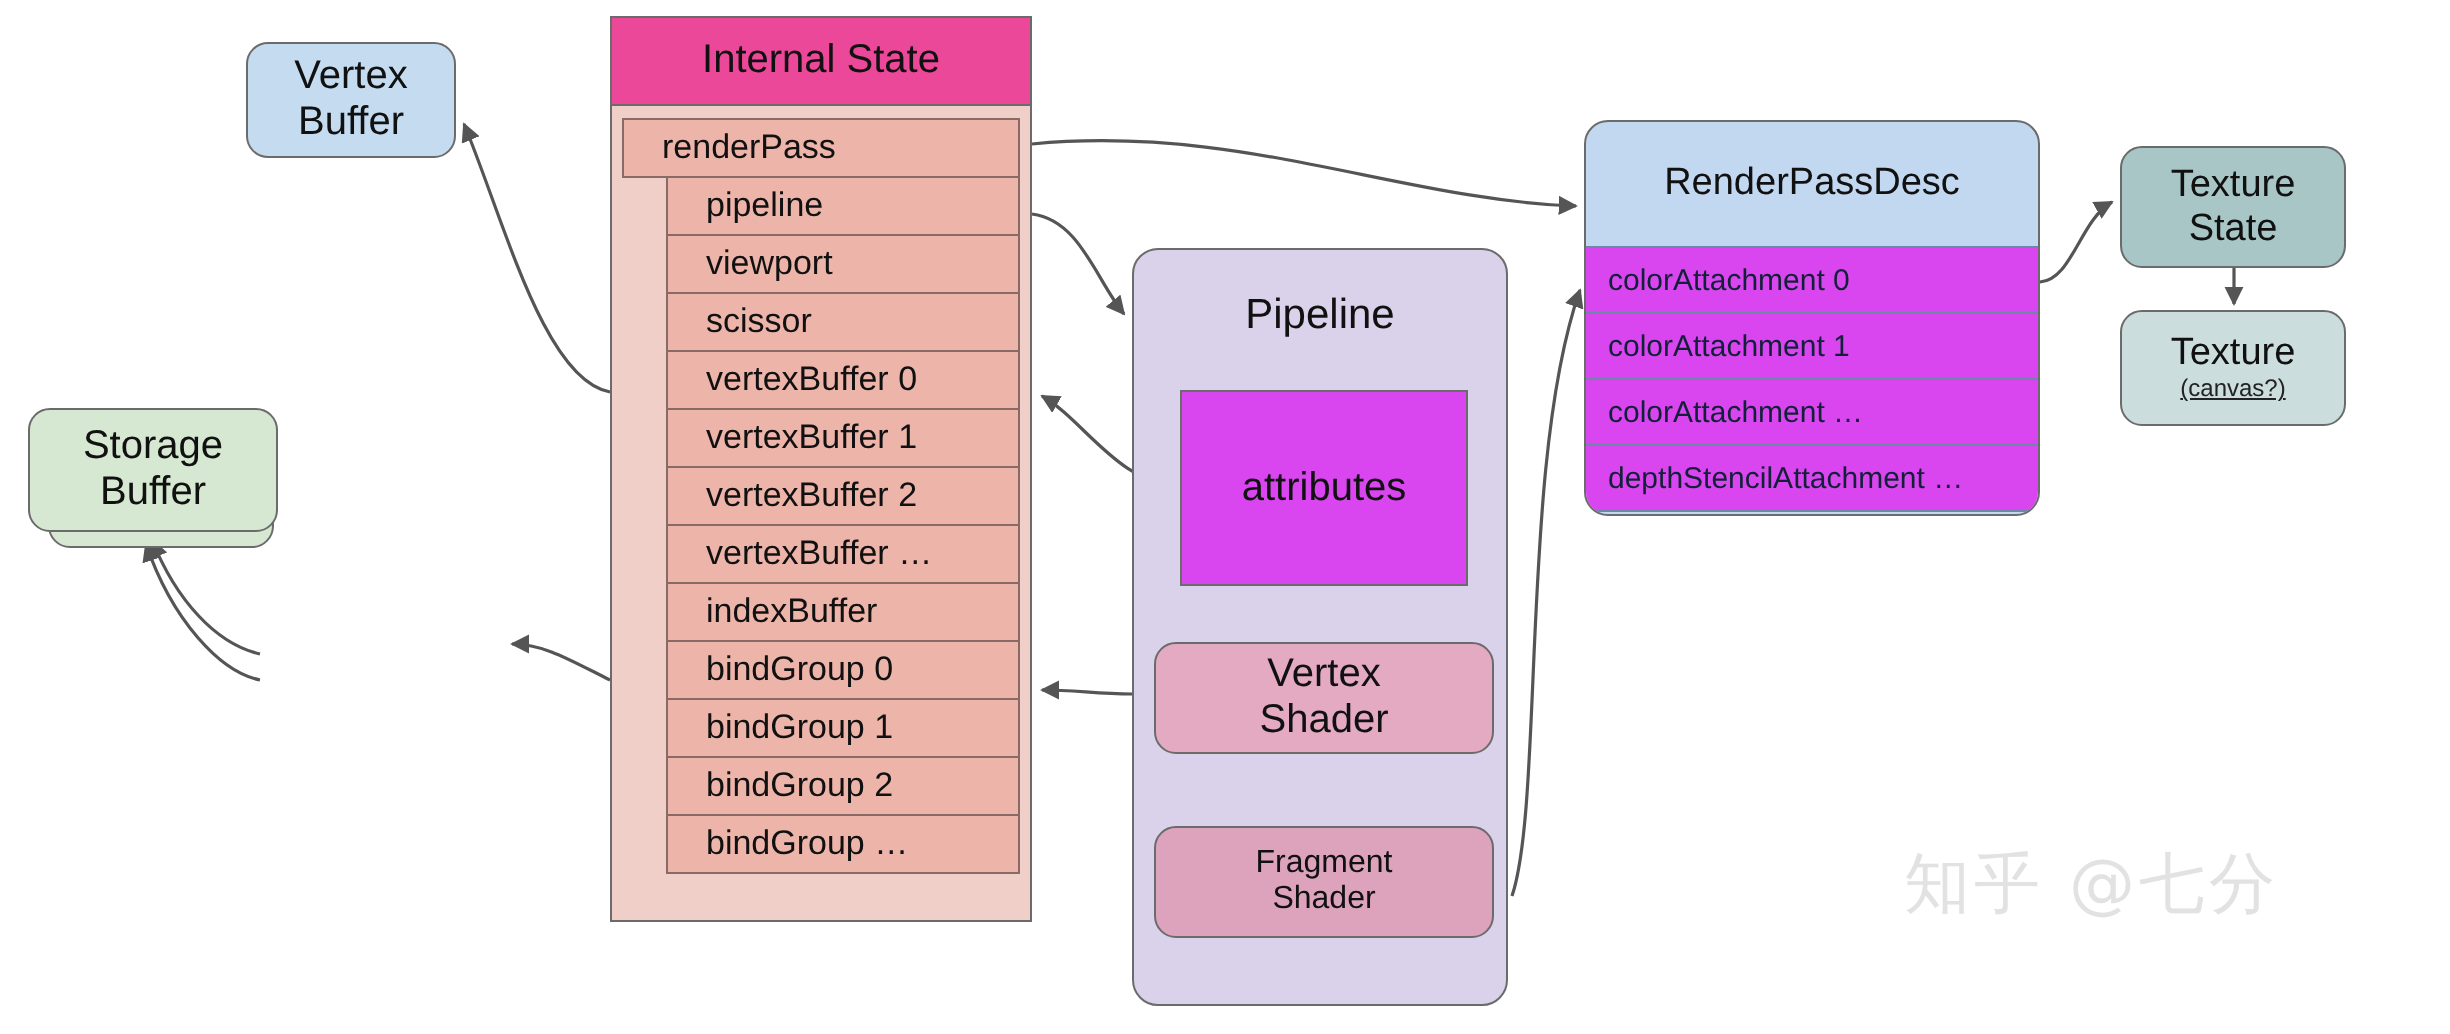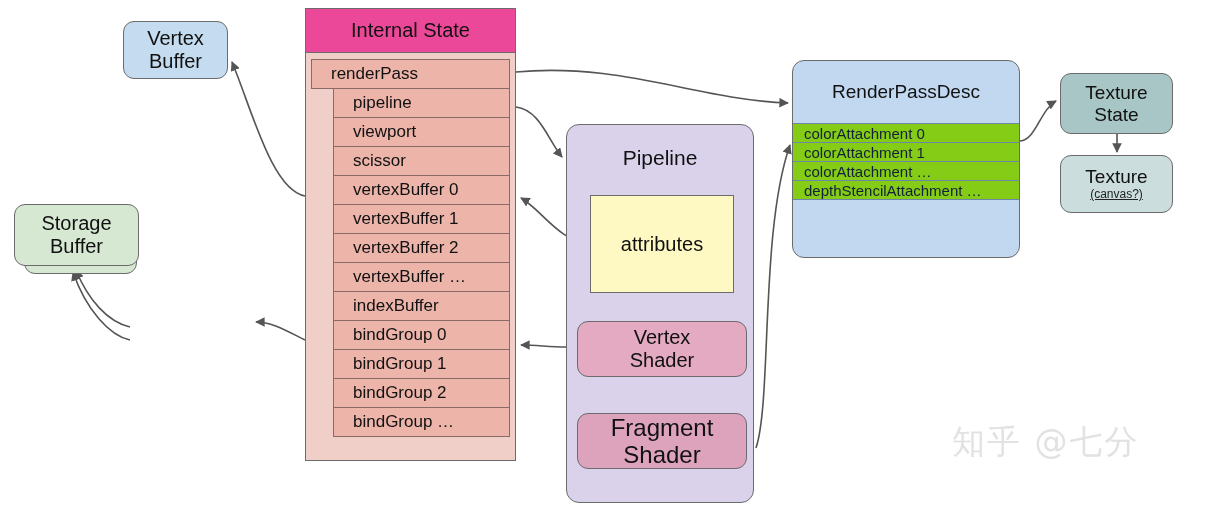--- a/index.html
+++ b/index.html
@@ -111,21 +111,21 @@
   #pipeline .pipeline-title {
     position: absolute;
     left: 0; right: 0; top: 21px;
     text-align: center;
     font-size: 21px;
     color: #111;
   }
   #attributes {
     position: absolute;
     left: 23px; top: 70px; width: 144px; height: 98px;
-    background: #fef9c3;
+    background: #d946ef;
     border: 1px solid #6b6b6b;
     box-sizing: border-box;
     display: flex; align-items: center; justify-content: center;
     font-size: 20px; color: #111;
   }
   #vertex-shader {
     position: absolute;
     left: 10px; top: 196px; width: 170px; height: 56px;
     background: #e3aac1;
     border: 1px solid #6b6b6b;
@@ -137,43 +137,43 @@
   }
   #fragment-shader {
     position: absolute;
     left: 10px; top: 288px; width: 170px; height: 56px;
     background: #dda3bd;
     border: 1px solid #6b6b6b;
     border-radius: 11px;
     box-sizing: border-box;
     display: flex; flex-direction: column;
     align-items: center; justify-content: center;
-    font-size: 24px; color: #111; line-height: 1.14;
+    font-size: 16px; color: #111; line-height: 1.14;
   }
 
   
   #render-pass-desc {
     position: absolute;
     left: 792px; top: 60px; width: 228px; height: 198px;
     box-sizing: border-box;
     border: 1px solid #6b6b6b;
     border-radius: 12px;
     background: #c2d8f0;
     overflow: hidden;
   }
   #render-pass-desc .rpd-header {
     height: 62px;
     display: flex; align-items: center; justify-content: center;
     font-size: 19px; color: #111;
     box-sizing: border-box;
   }
   .rpd-row {
     box-sizing: border-box;
-    height: 20px;
-    background: #84cc16;
+    height: 34px;
+    background: #d946ef;
     border-top: 1px solid #6e86a8;
     border-bottom: 1px solid #6e86a8;
     display: flex; align-items: center;
     font-size: 15px; color: #13203a;
     padding-left: 11px;
     margin-bottom: -1px;
   }
 
   
   #texture-view {

